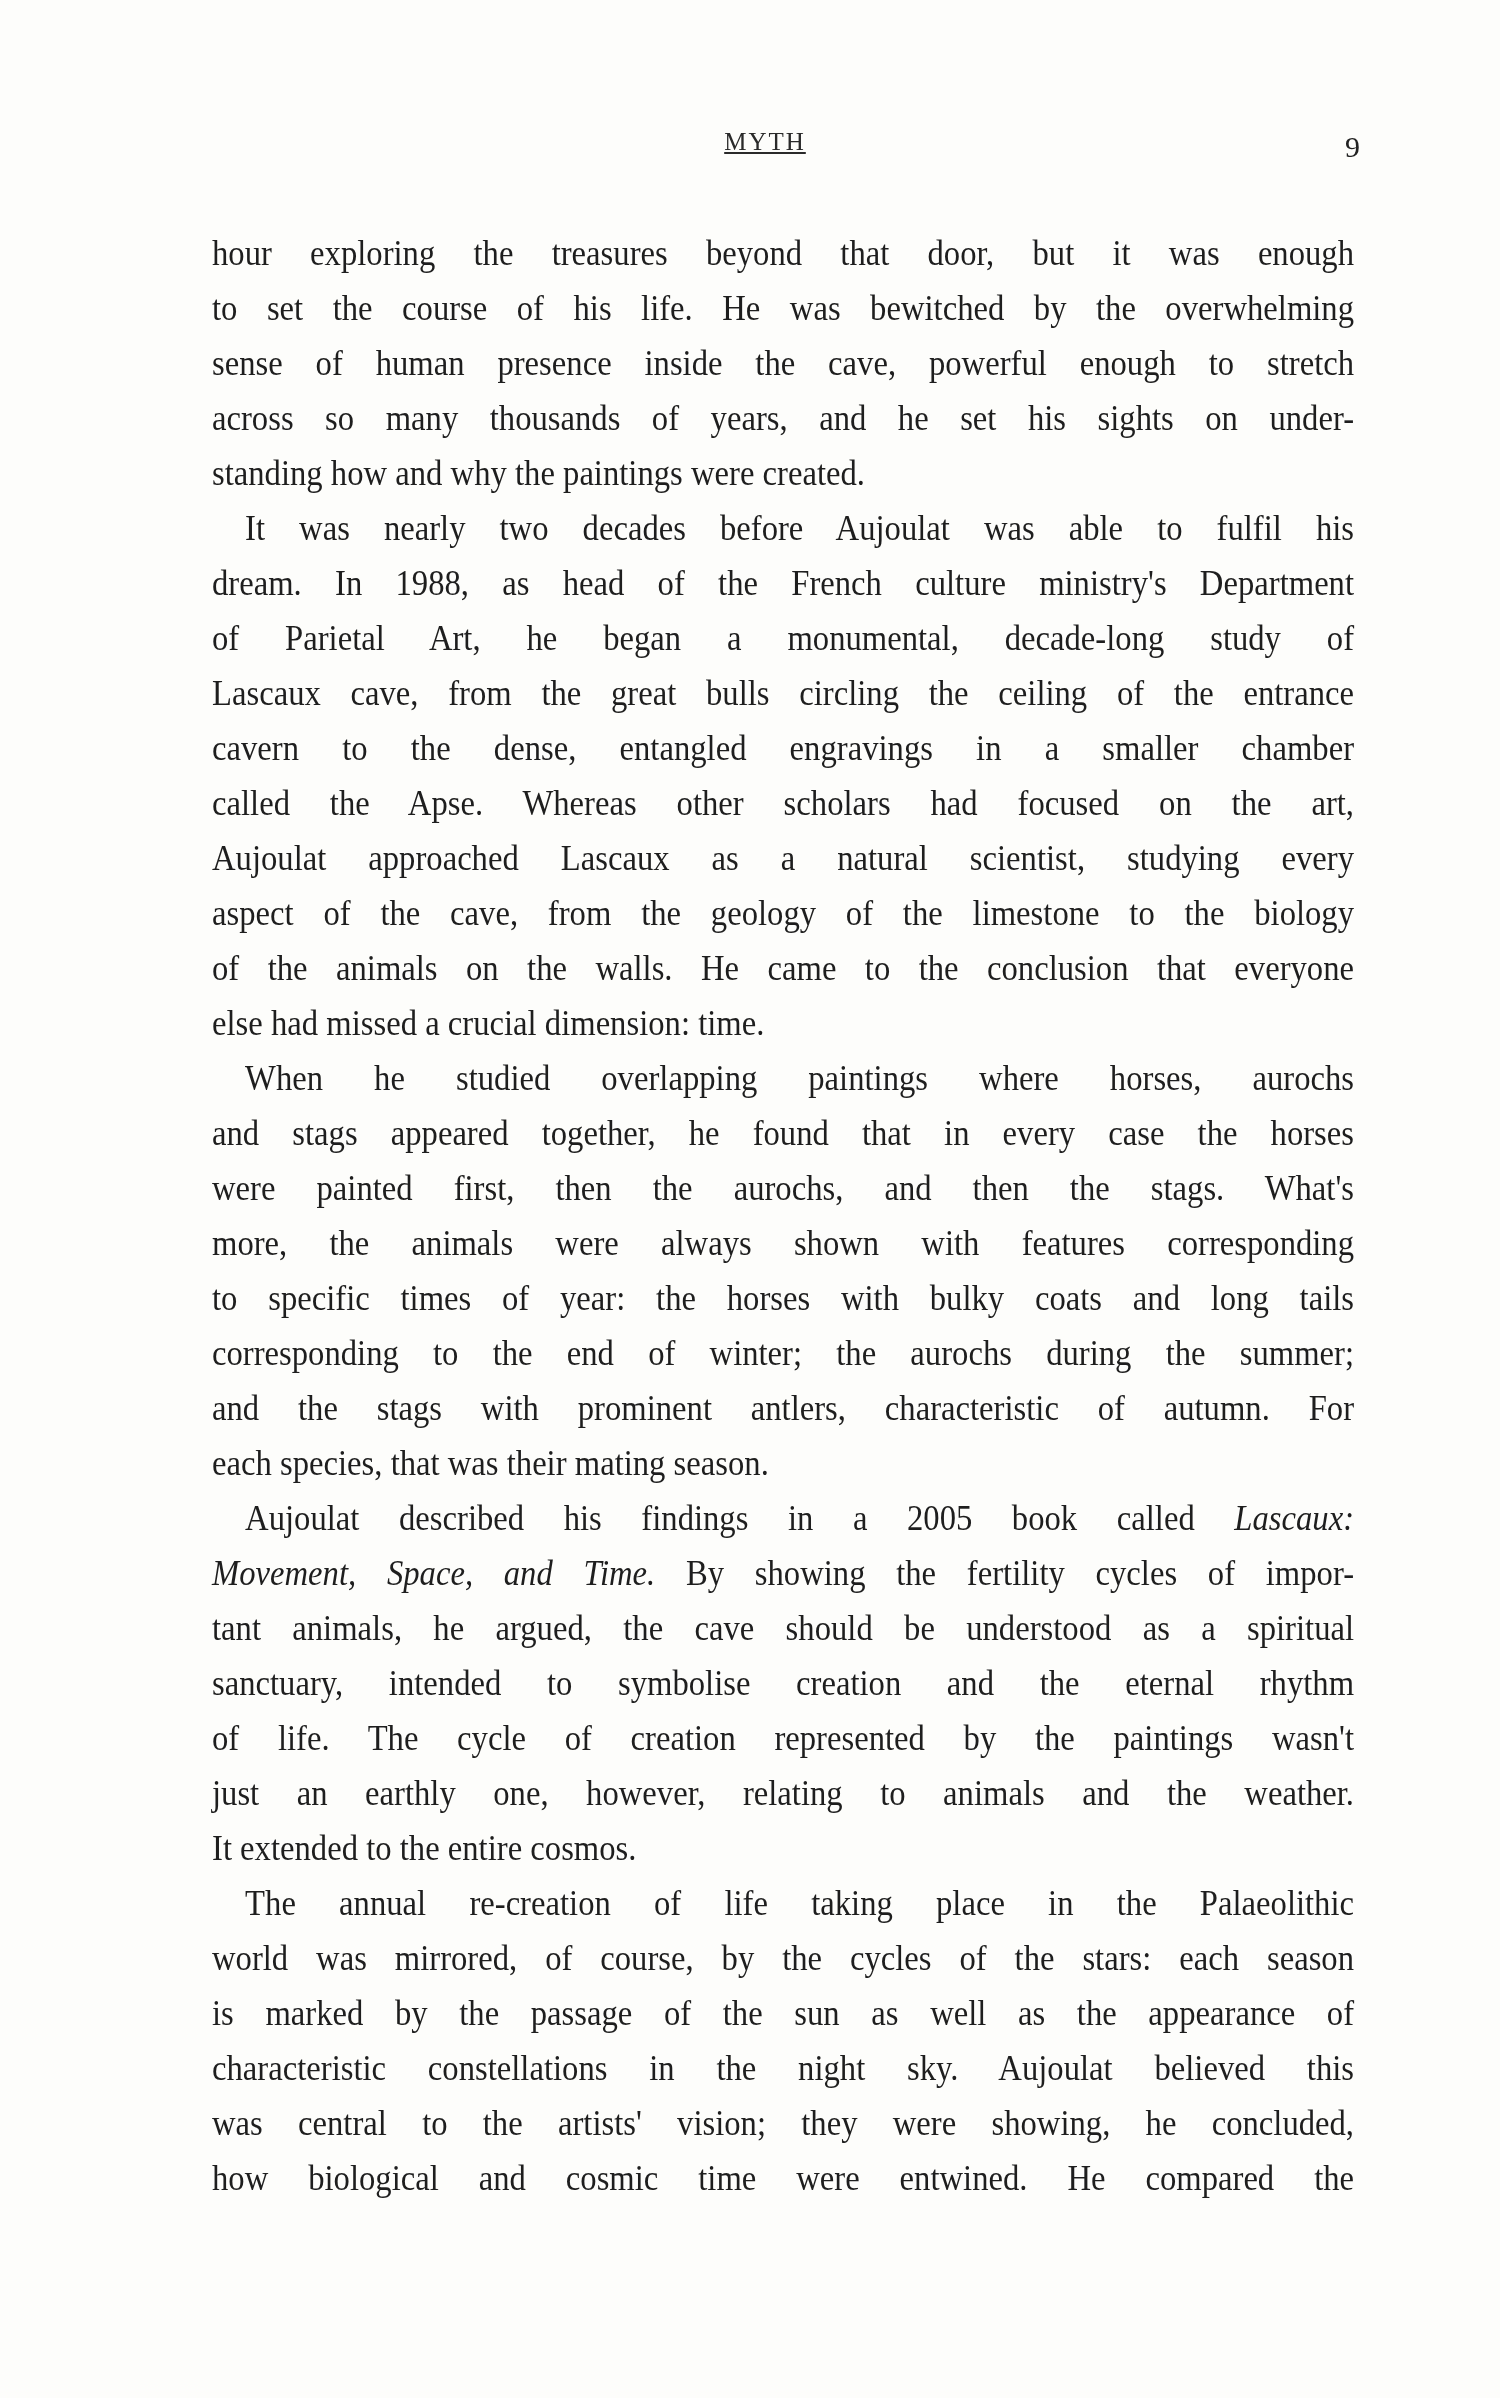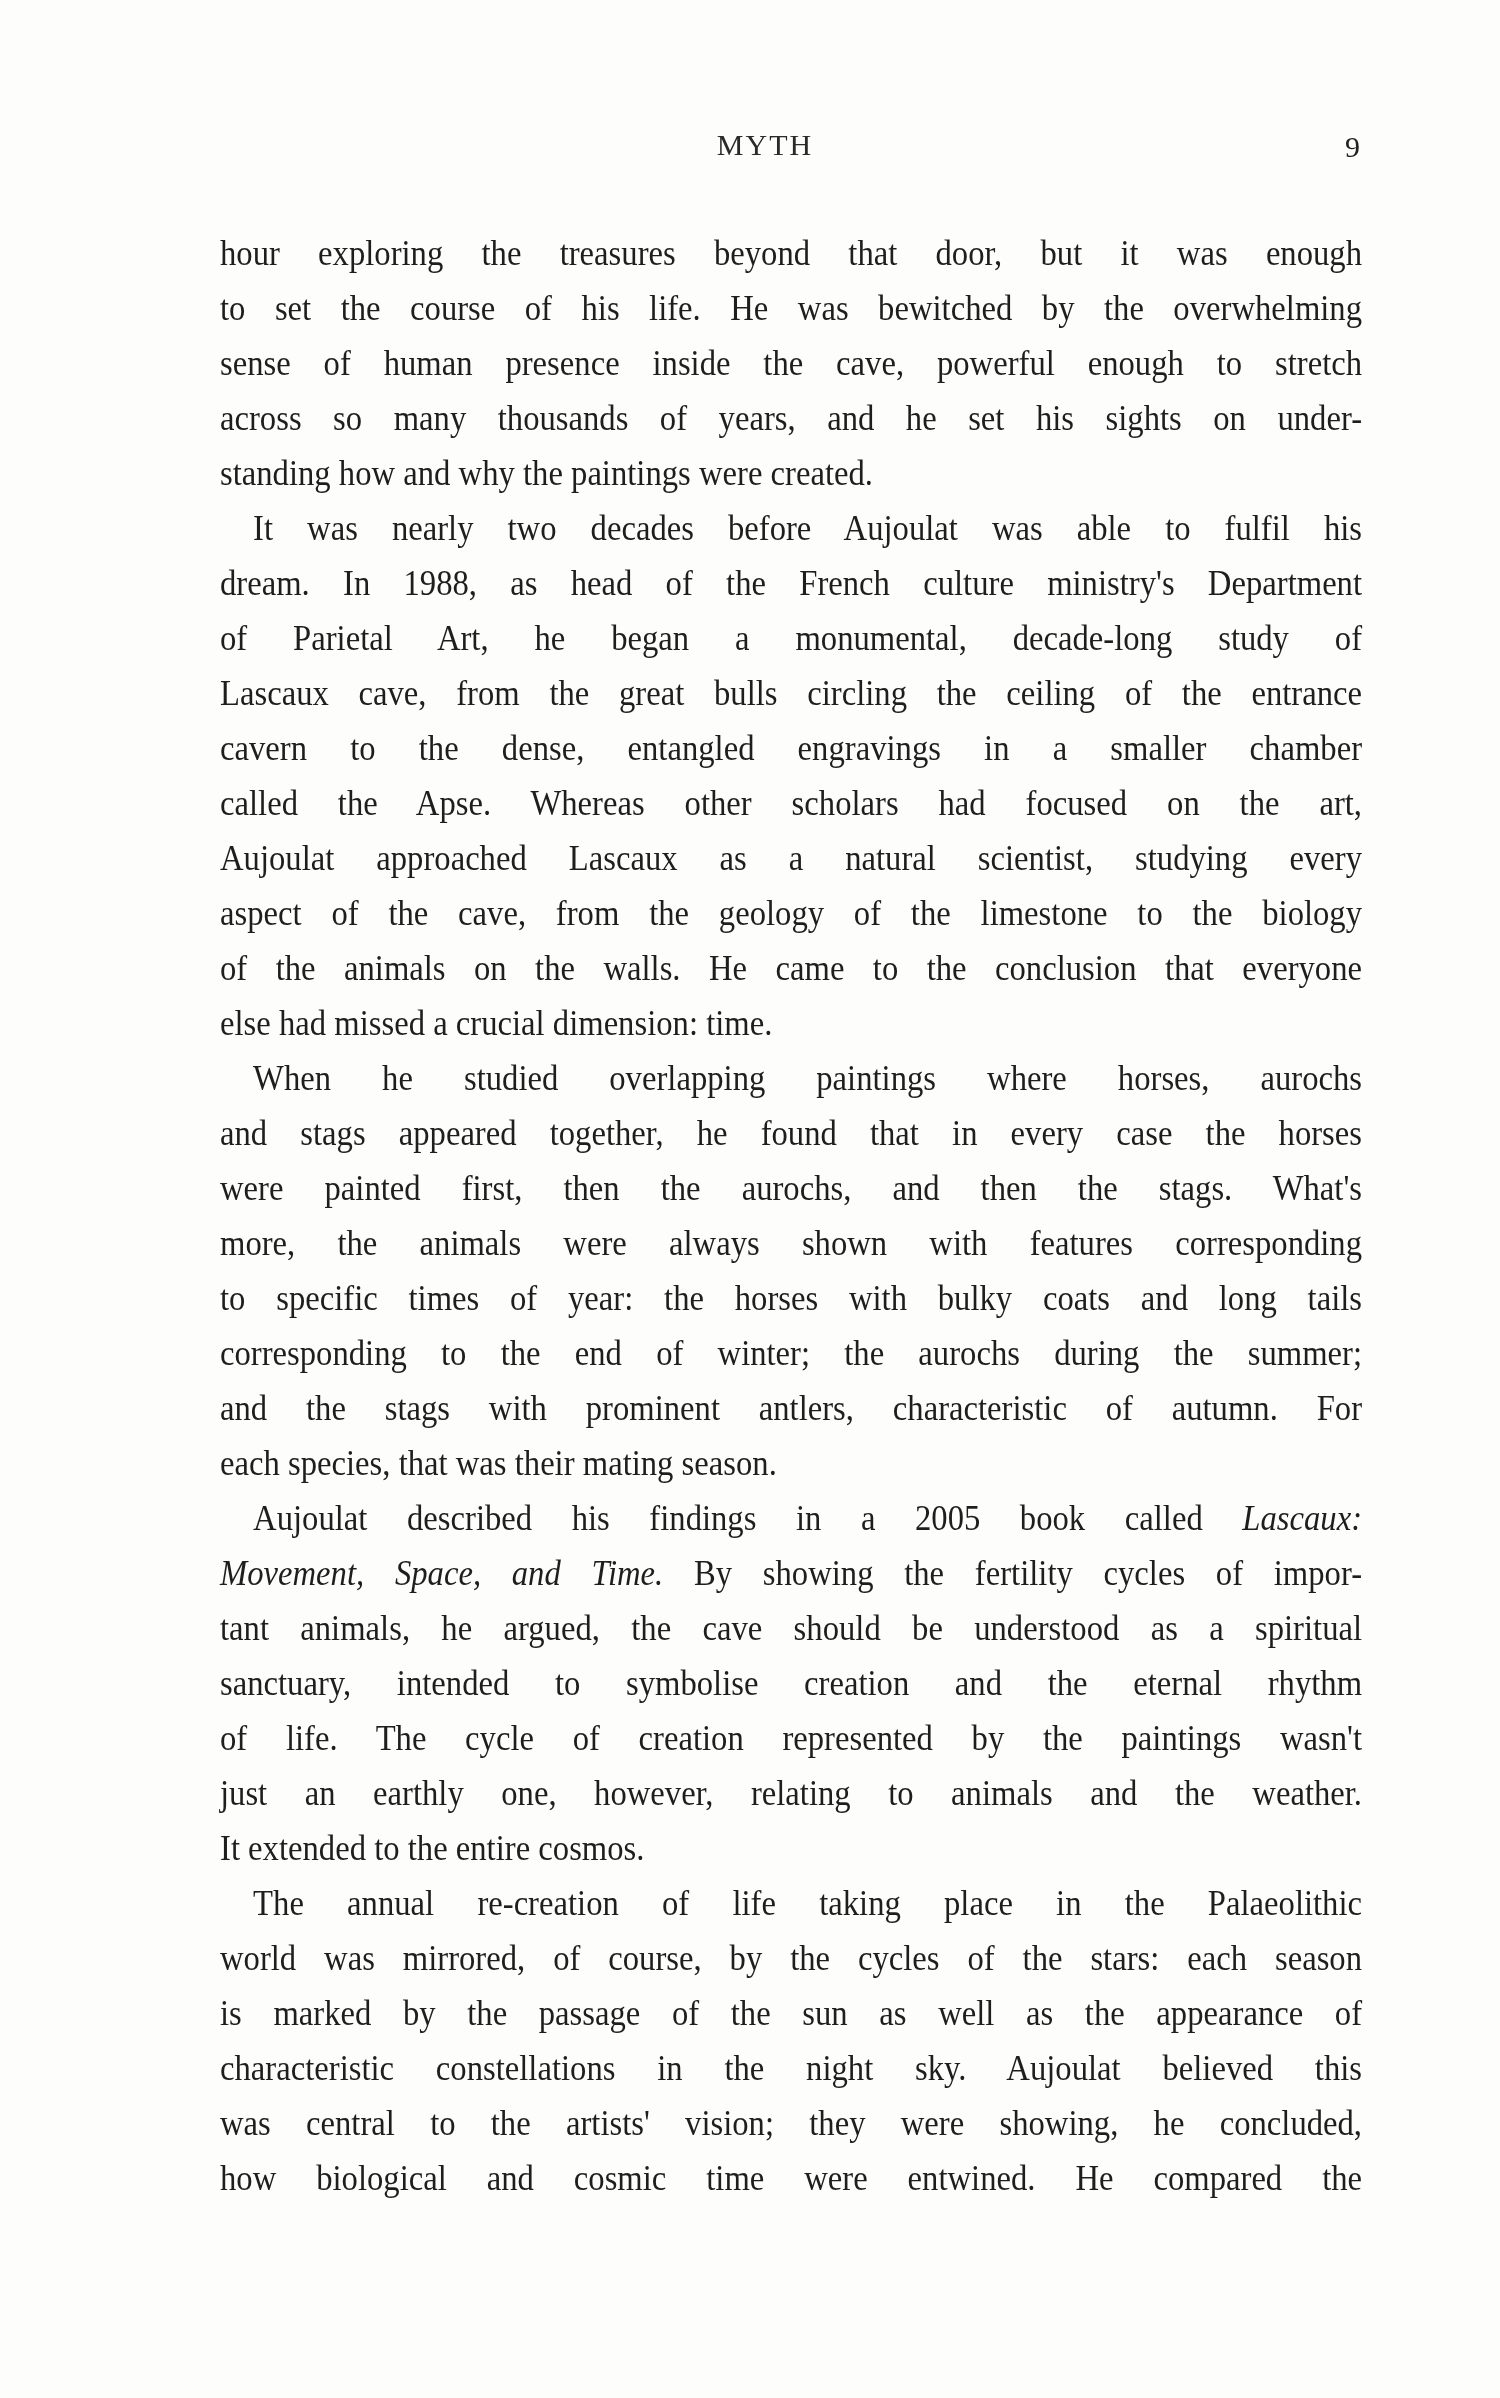--- a/index.html
+++ b/index.html
@@ -8,29 +8,29 @@
     background: #fdfdfb;
     position: relative;
     font-family: "Liberation Serif", "DejaVu Serif", serif;
     color: #1e1e1e;
   }
   .running-head {
     position: absolute; top: 128px; left: 0; width: 1500px; height: 40px;
   }
   .running-title {
     position: absolute; left: 0; width: 1500px; text-align: center;
-    top: 0; font-size: 30px; letter-spacing: 2px; color: #2a2a2a;
-    padding-left: 30px; box-sizing: border-box;
+    top: 0; font-size: 25px; letter-spacing: 2px; color: #2a2a2a;
+    padding-left: 30px; box-sizing: border-box; text-decoration: underline;
   }
   .page-number {
     position: absolute; left: 1320px; width: 40px; text-align: right;
     top: 2px; font-size: 30px; color: #222;
   }
   .body-text {
-    position: absolute; top: 226px; left: 212px; width: 1142px; margin-left: 8px;
+    position: absolute; top: 226px; left: 212px; width: 1142px;
   }
   .line {
     display: block; height: 55px; line-height: 55px;
     font-size: 35.5px; white-space: nowrap;
     text-align: justify; text-align-last: justify;
     transform: scaleX(0.92); transform-origin: left center; width: 108.7%;
   }
   .line.last { text-align-last: left; }
   .line.indent { text-indent: 36px; }
   .line em { font-style: italic; }

